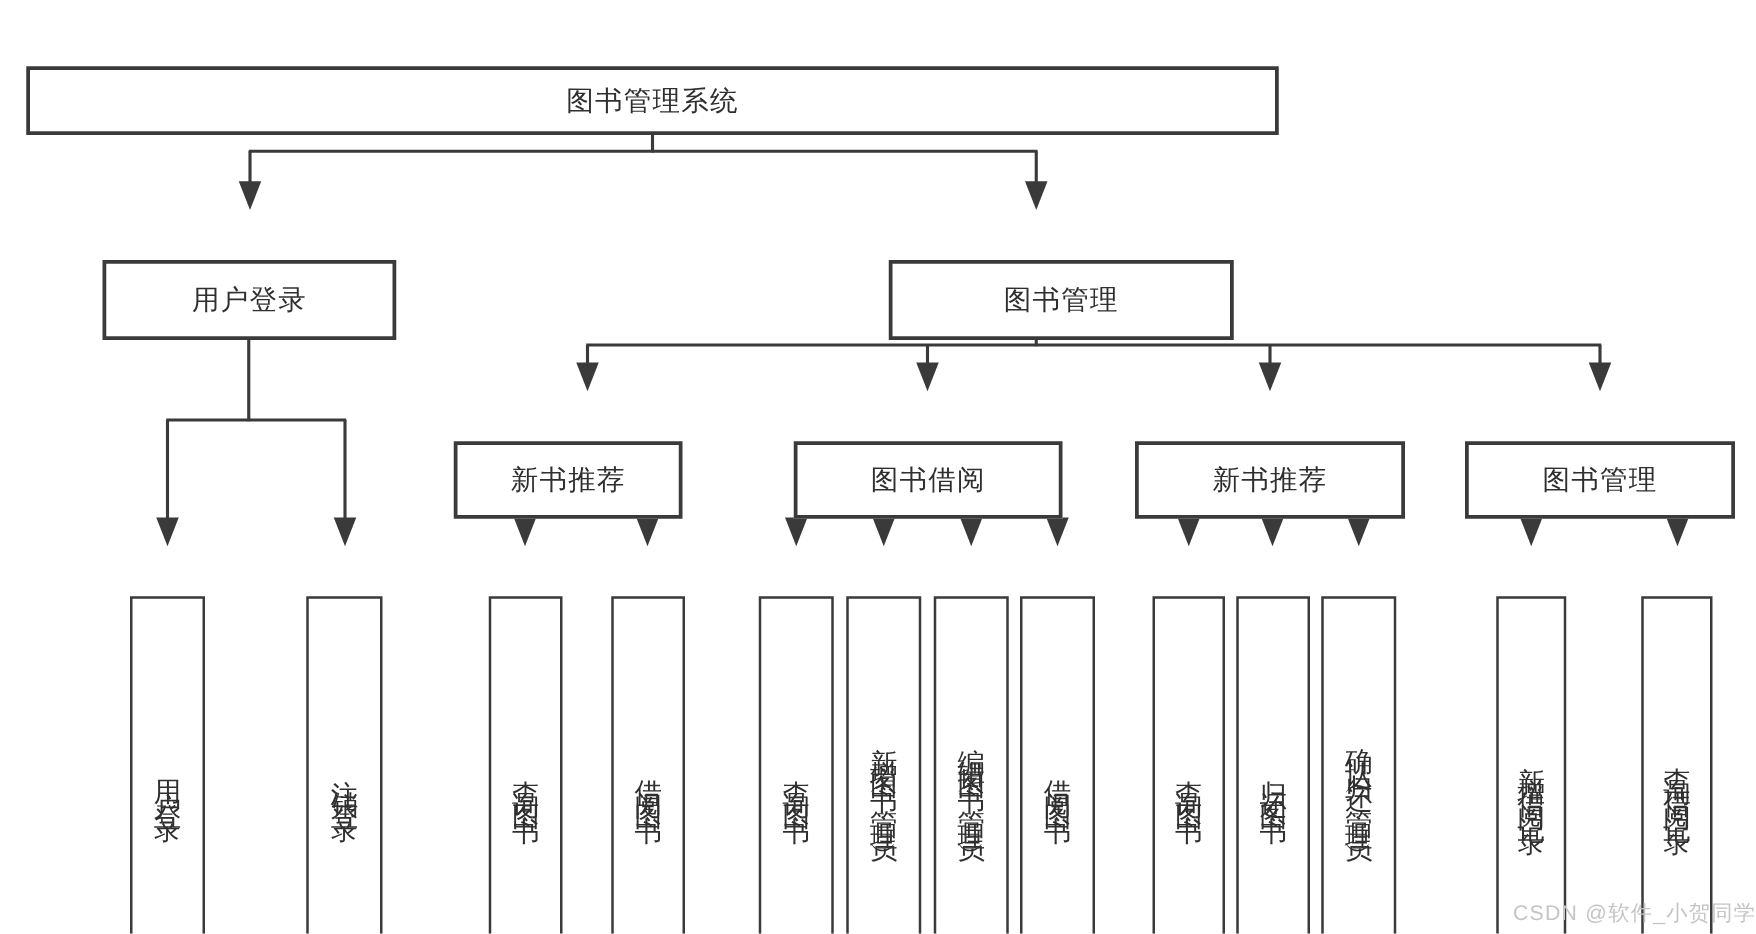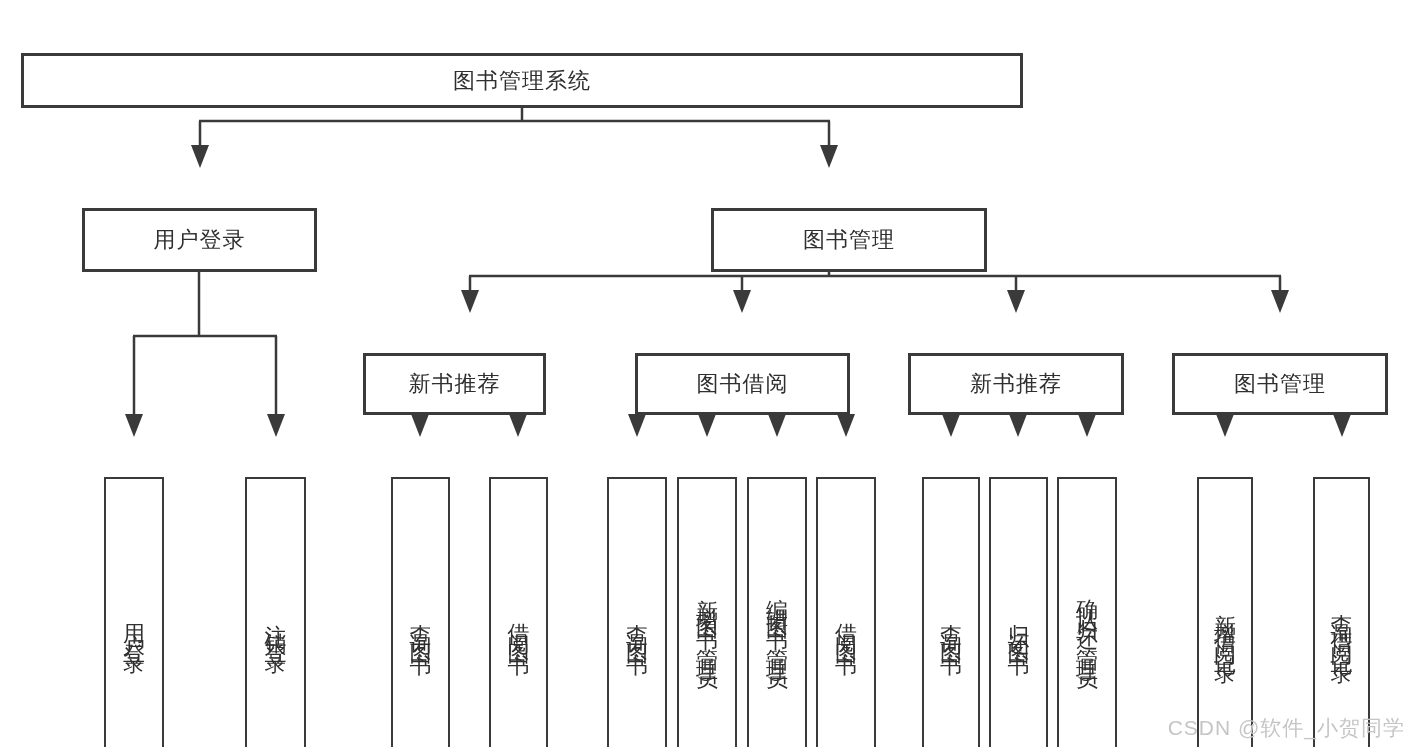--- a/index.html
+++ b/index.html
@@ -26,21 +26,21 @@
   .vbox .lbl{
     writing-mode:vertical-rl;
     text-orientation:mixed;
     font-size:22px;
     letter-spacing:10px;
     line-height:1;
   }
   .watermark{
     position:absolute;
     right:0px;bottom:5px;
-    font-size:21px;
+    font-size:17px;
     color:#c5c5c5;
     letter-spacing:1px;
     white-space:nowrap;
     z-index:3;
   }
 </style>
 </head>
 <body>
 
 <div class="canvas">

